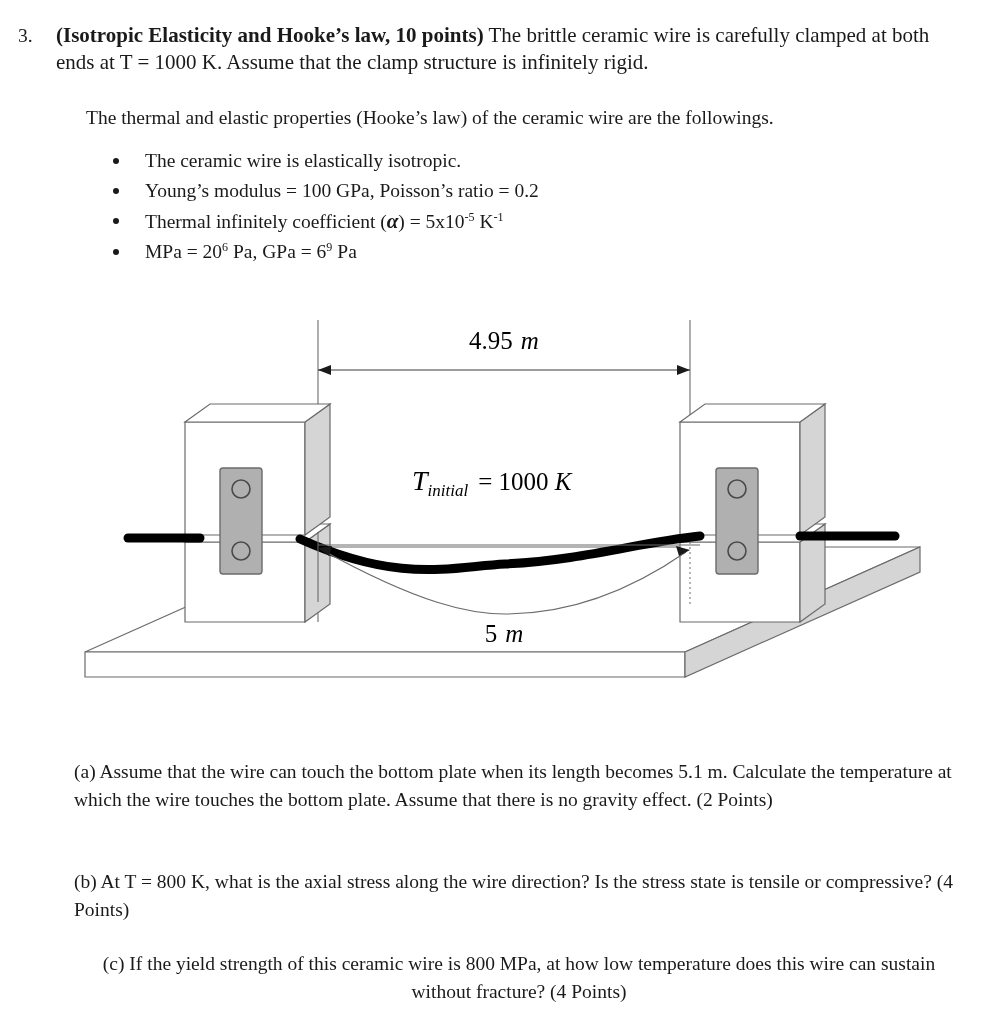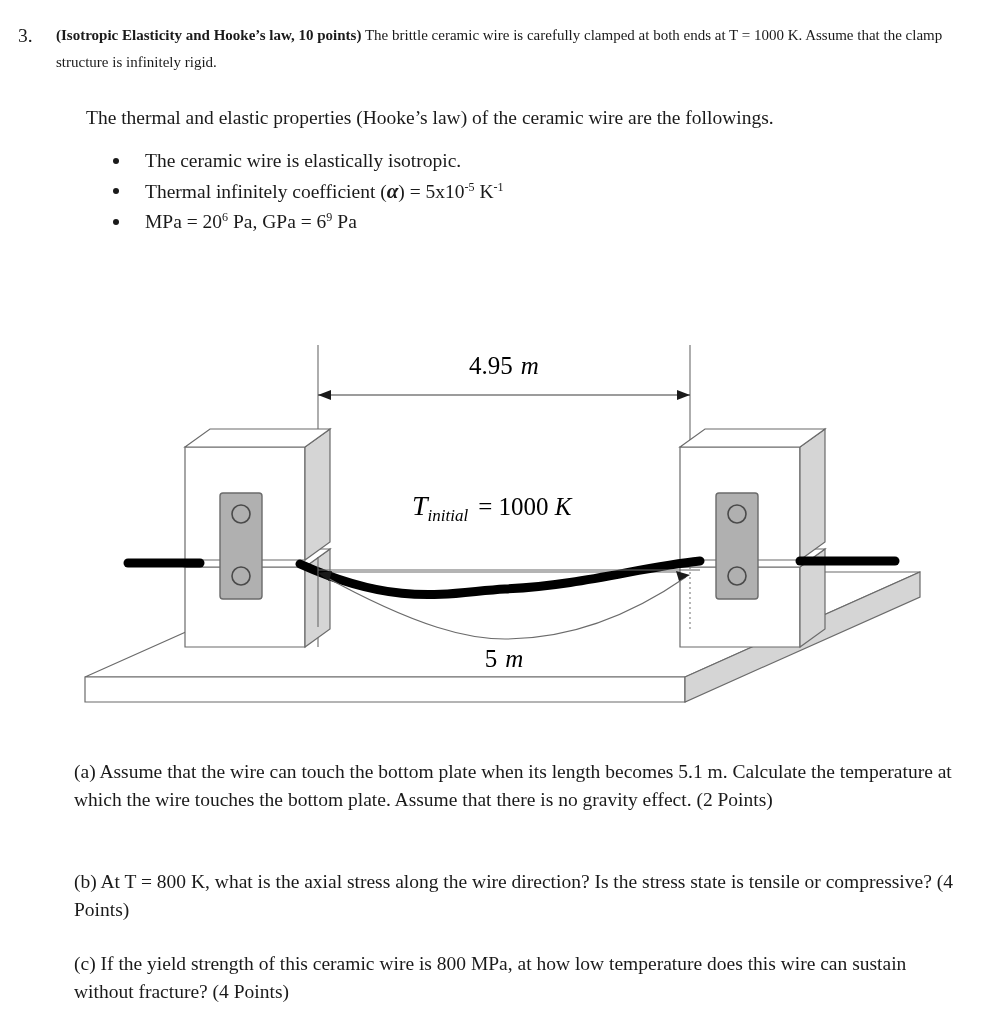--- a/index.html
+++ b/index.html
@@ -38,21 +38,21 @@
     flex: 0 0 56px;
     text-align: left;
     padding-left: 18px;
     font-size: 19.5px;
     line-height: 27px;
     box-sizing: border-box;
   }
   .q-body {
     flex: 1 1 auto;
     padding-right: 50px;
-    font-size: 15px;
+    font-size: 21px;
     line-height: 27px;
   }
   .q-body b {
     font-weight: bold;
   }
 
   
   .props {
     position: absolute;
     left: 74px;
@@ -92,21 +92,21 @@
   sup {
     font-size: 0.62em;
     vertical-align: super;
     line-height: 0;
   }
 
   
   .figure {
     position: absolute;
     left: 0;
-    top: 317px;
+    top: 292px;
     width: 979px;
     height: 420px;
   }
   .figure svg {
     display: block;
   }
   .fig-label {
     font-family: "Liberation Serif", "DejaVu Serif", serif;
     font-size: 25px;
   }
@@ -120,21 +120,21 @@
     left: 74px;
     width: 890px;
     font-size: 19.5px;
     line-height: 28px;
   }
   .subq p {
     margin: 0;
   }
   #subq-a { top: 758px; }
   #subq-b { top: 868px; }
-  #subq-c { top: 950px; }
+  #subq-c { top: 950px; text-align: center; }
 </style>
 </head>
 <body>
 
 <div class="page">
 
   <div class="q-block">
     <div class="q-row">
       <div class="q-number">3.</div>
       <div class="q-body"><b>(Isotropic Elasticity and Hooke’s law, 10 points)</b><span> The brittle ceramic wire is carefully clamped at both ends at T = 1000 K. Assume that the clamp structure is infinitely rigid.</span></div>
@@ -143,20 +143,24 @@
 
   <div class="props">
     <p class="props-lead">The thermal and elastic properties (Hooke’s law) of the ceramic wire are the followings.</p>
     <ul class="bullets">
       <li>
         <span class="dot"></span>
         <span>The ceramic wire is elastically isotropic.</span>
       </li>
       <li>
         <span class="dot"></span>
+        <span>Young’s modulus = 100 GPa, Poisson’s ratio = 0.2</span>
+      </li>
+      <li>
+        <span class="dot"></span>
         <span>Thermal infinitely coefficient (</span><span class="alpha">α</span><span>) = 5x10</span><sup>-5</sup><span> K</span><sup>-1</sup>
       </li>
       <li>
         <span class="dot"></span>
         <span>MPa = 20</span><sup>6</sup><span> Pa, GPa = 6</span><sup>9</sup><span> Pa</span>
       </li>
     </ul>
   </div>
 
   <div class="figure">

